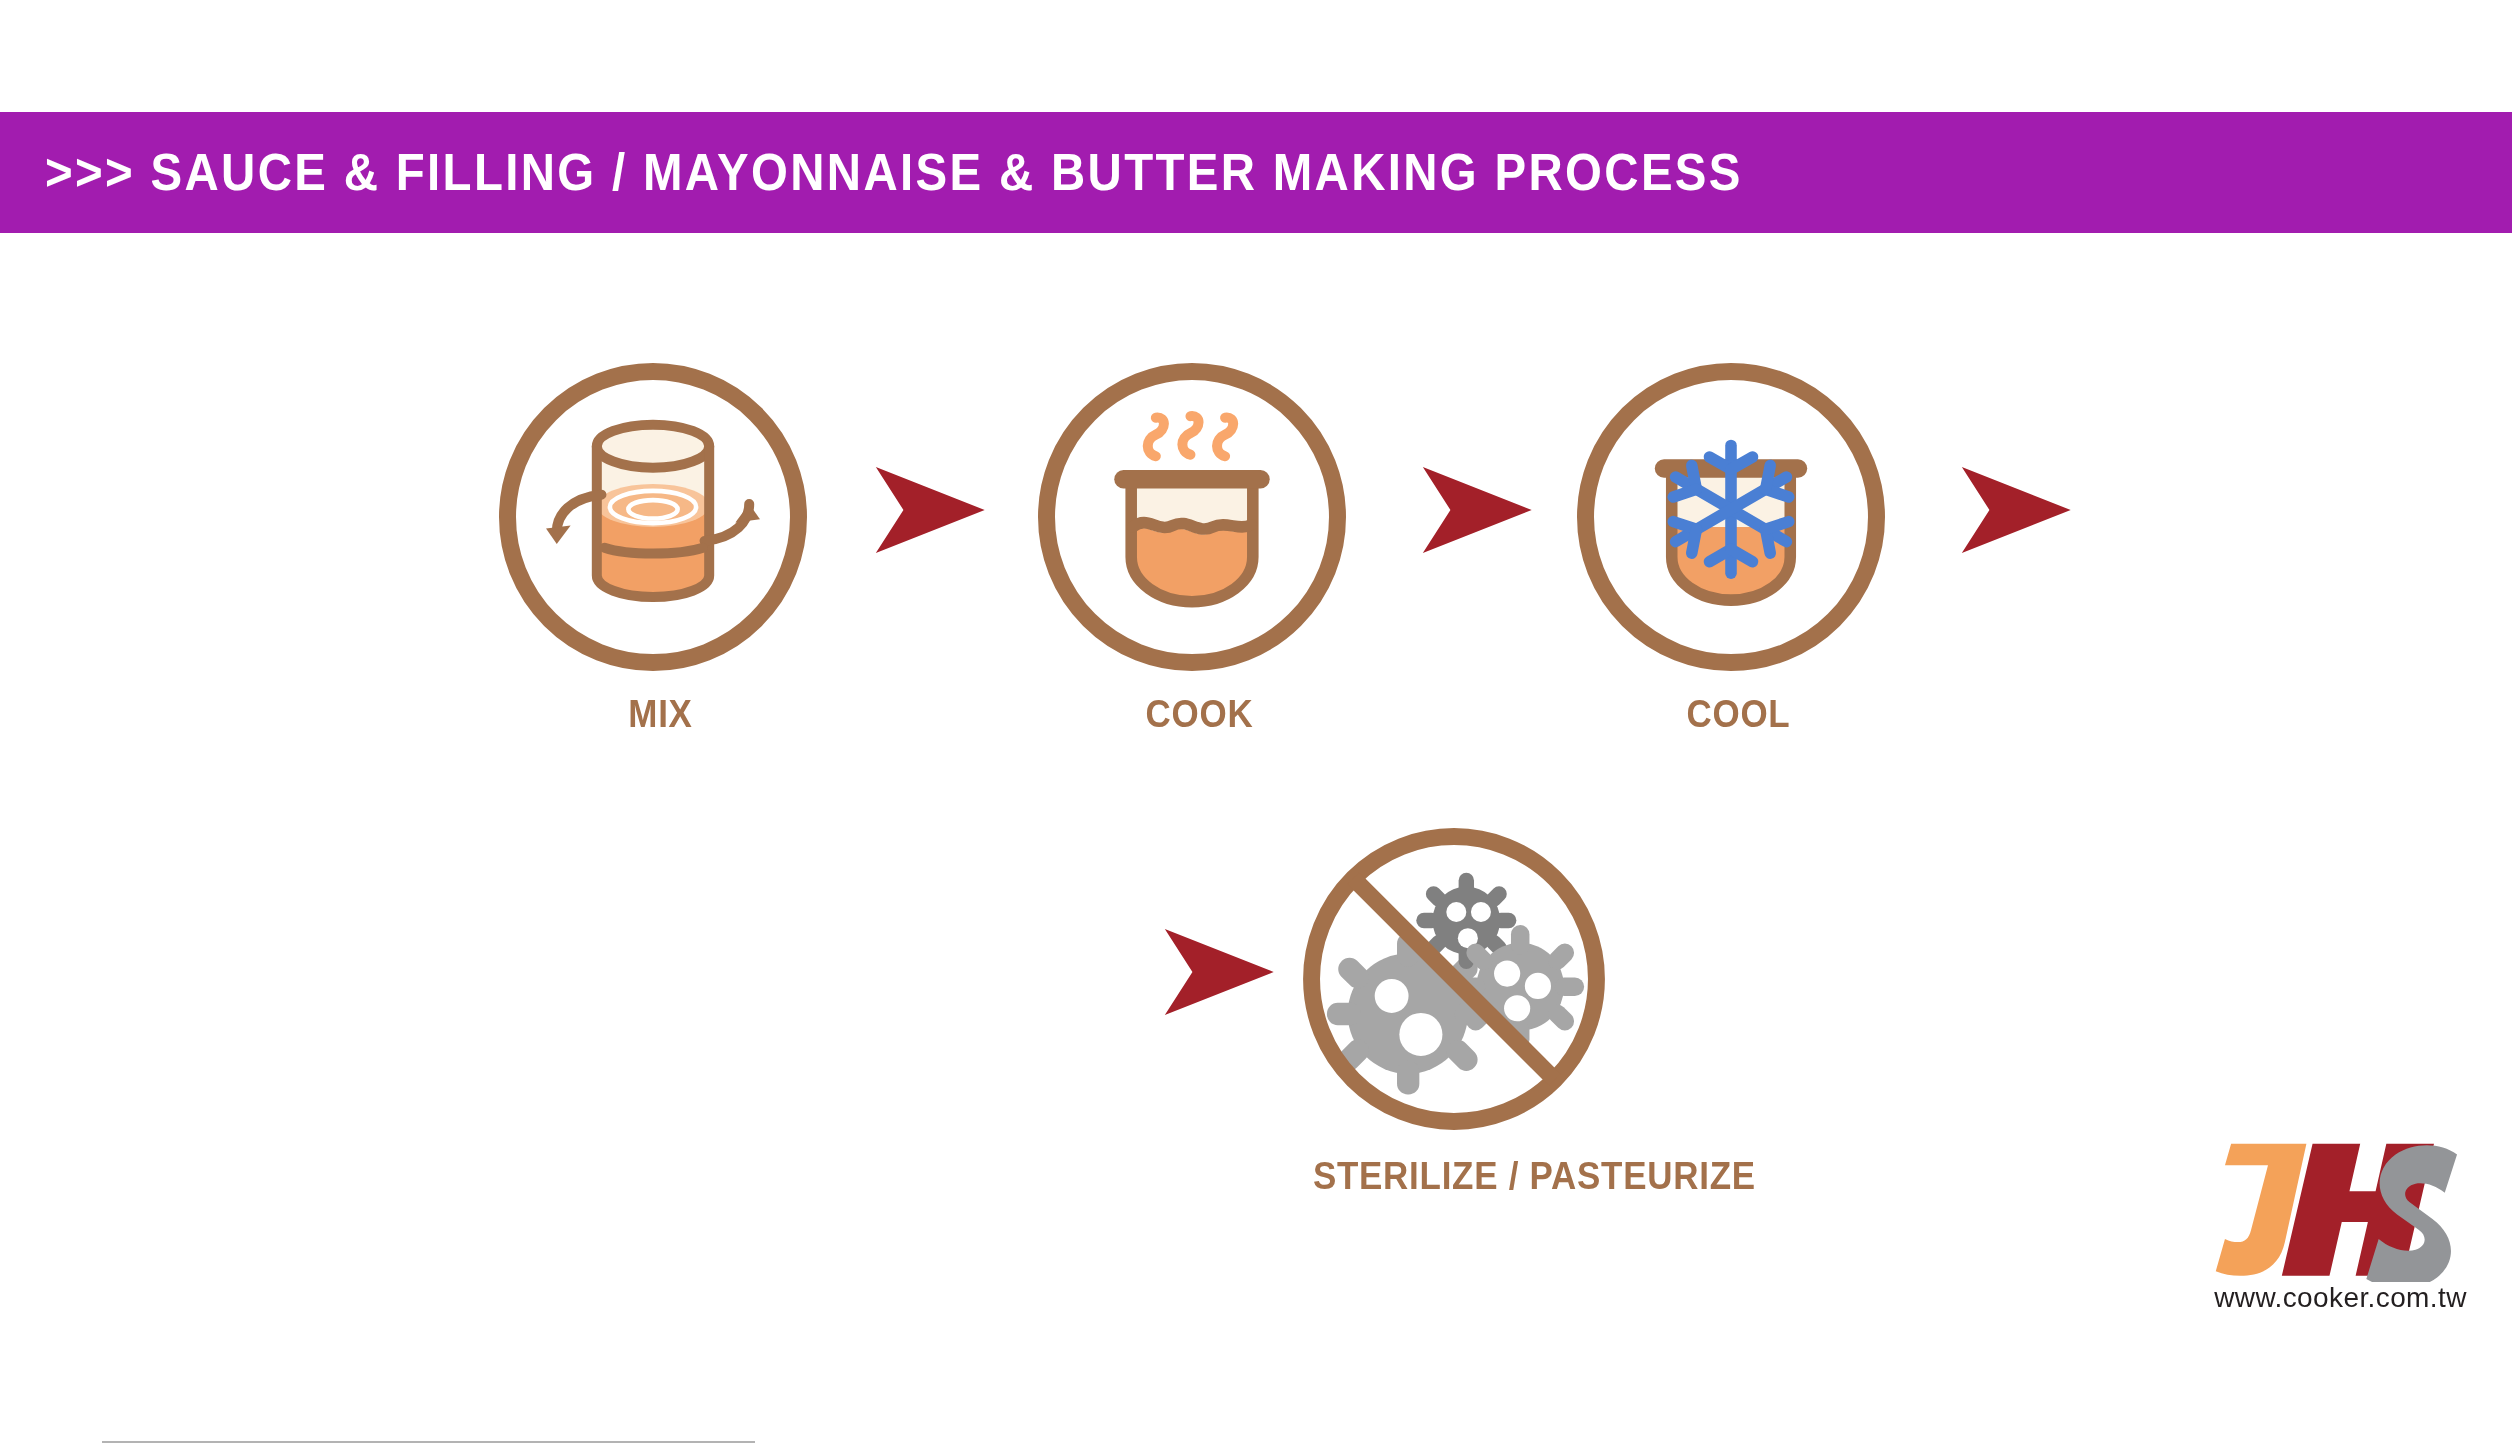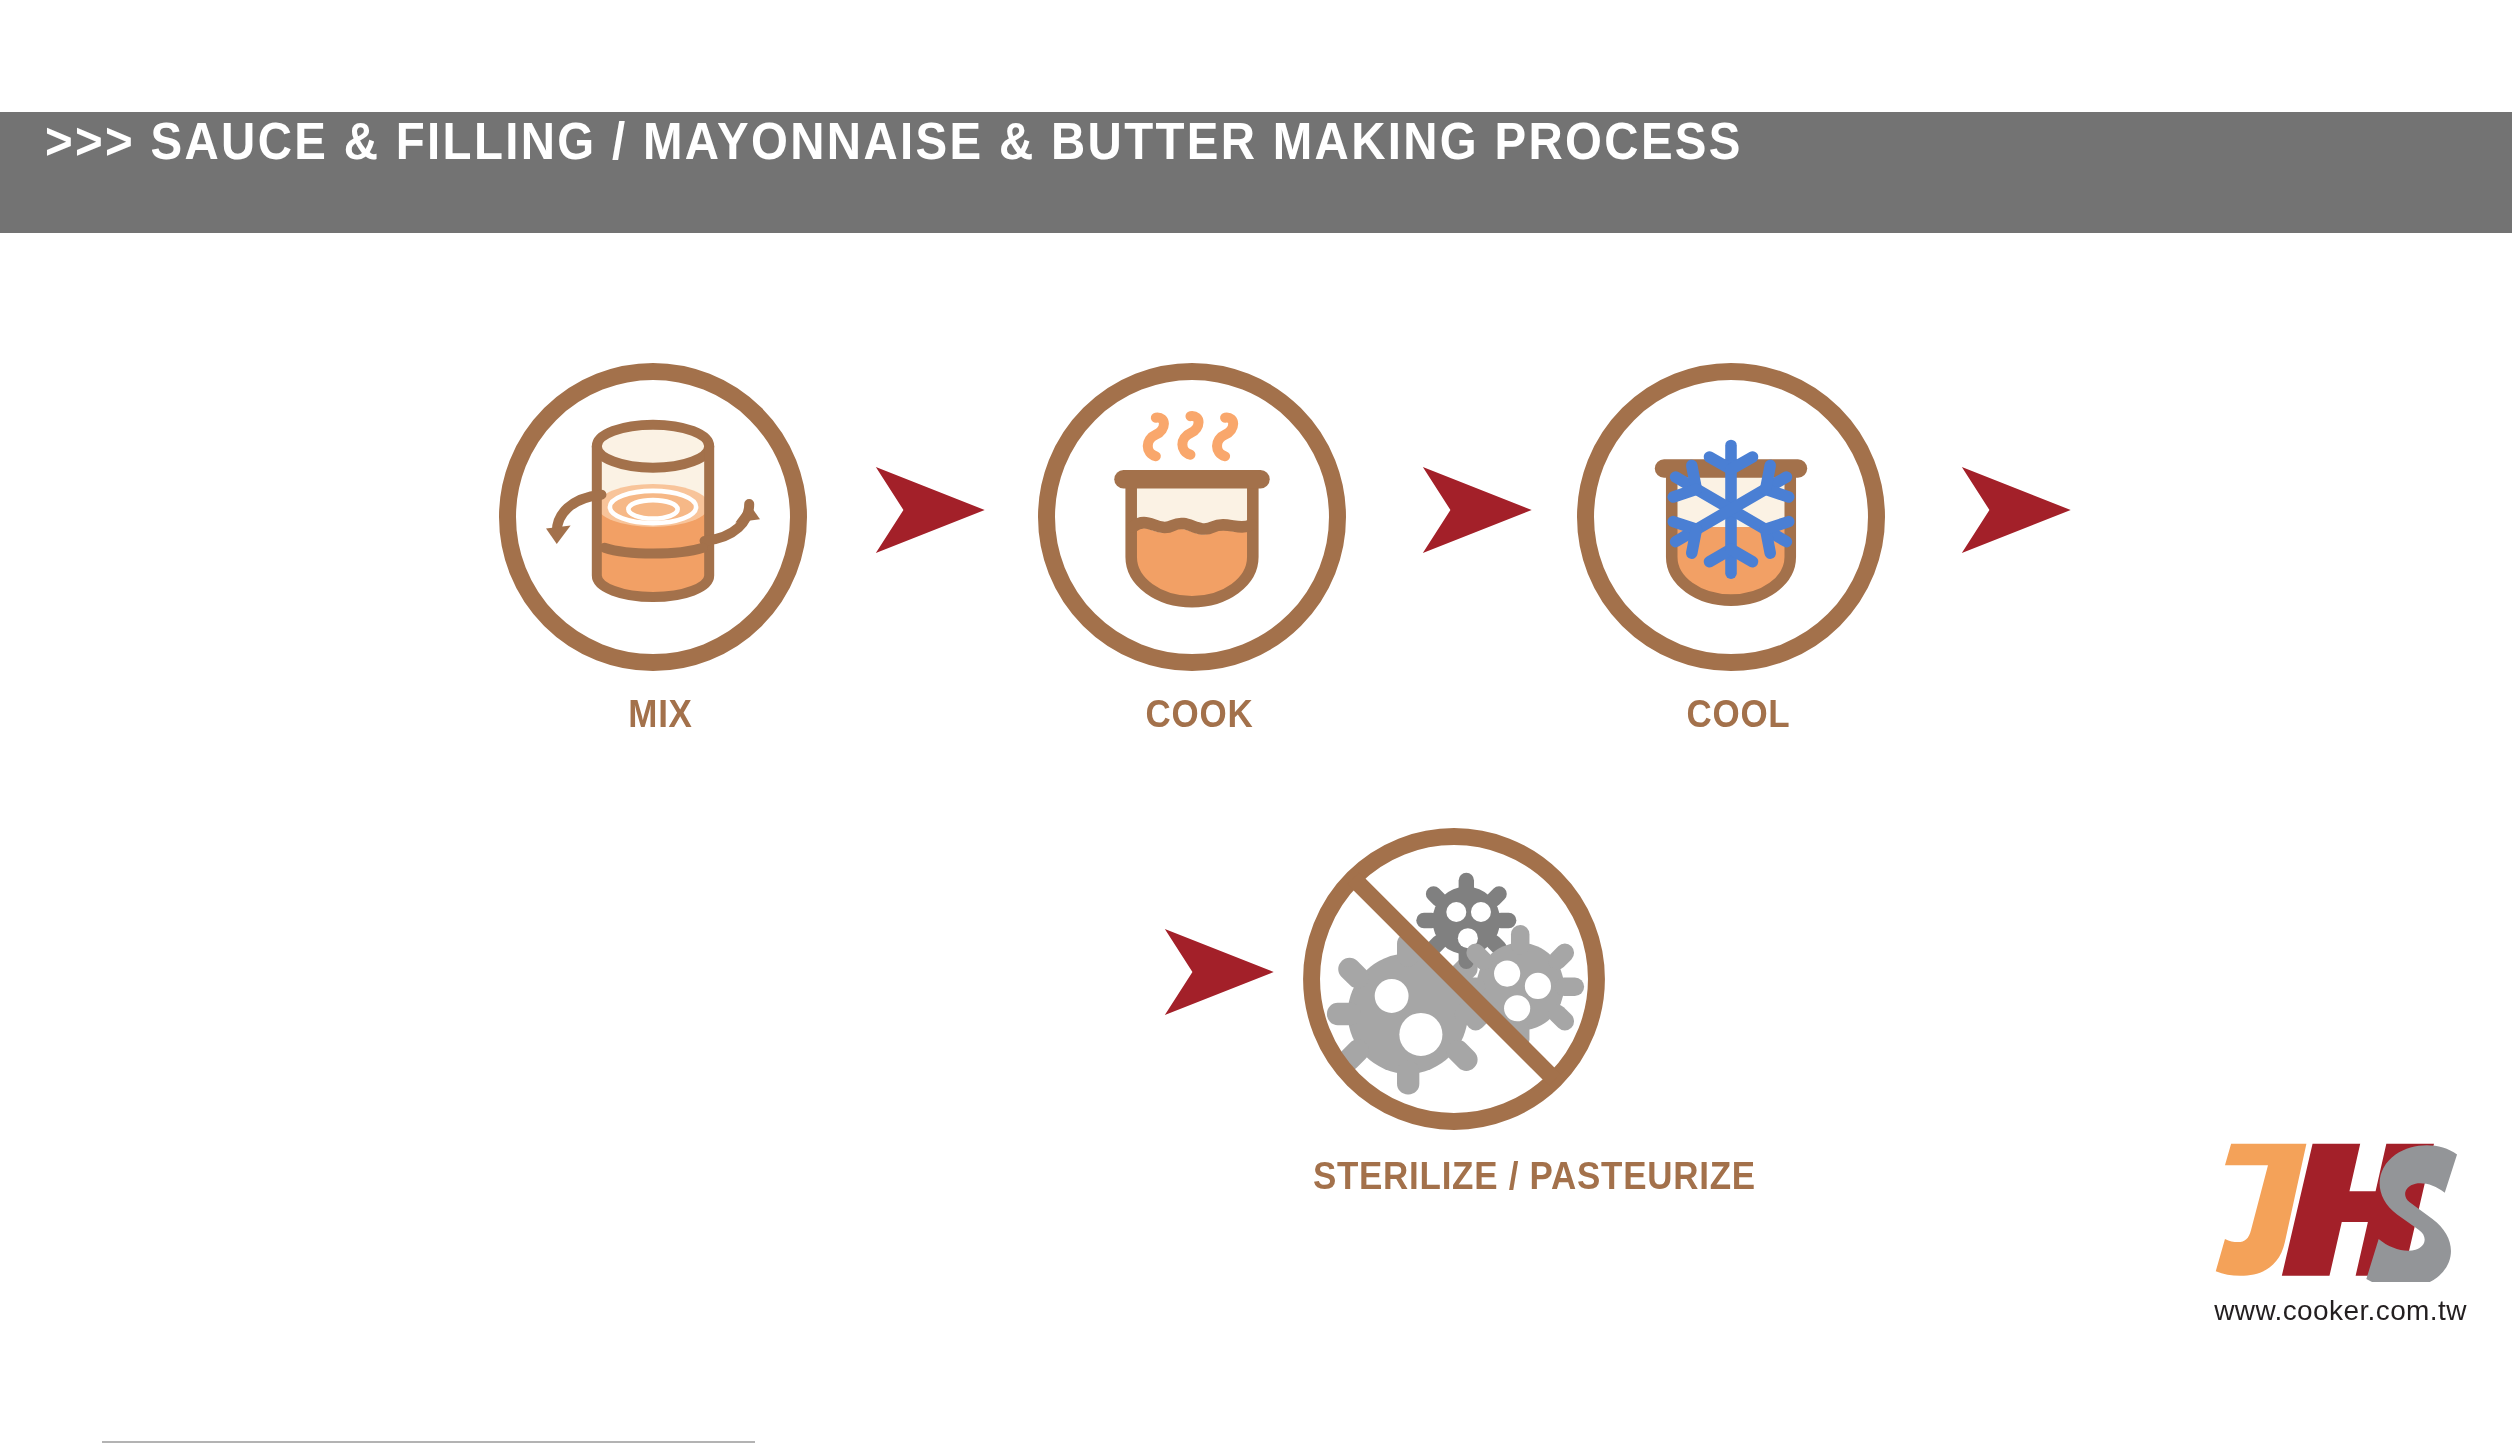--- a/index.html
+++ b/index.html
@@ -15,23 +15,23 @@
     font-family: "Liberation Sans", sans-serif;
   }
 
   
   #header-bar {
     position: absolute;
     left: 0;
     top: 112px;
     width: 2512px;
     height: 121px;
-    background: #737373;
+    background: #a21caf;
     display: flex;
-    align-items: flex-start;
+    align-items: center;
   }
   #header-title {
     margin-left: 45px;
     color: #ffffff;
     font-family: "Liberation Sans Narrow", "Liberation Sans", sans-serif;
     font-size: 51px;
     font-weight: bold;
     letter-spacing: 2.5px;
     white-space: nowrap;
     transform: scaleX(0.93);
@@ -82,21 +82,21 @@
   
   #logo-block {
     position: absolute;
     left: 2194px;
     top: 1136px;
     width: 293px;
     text-align: center;
   }
   #logo-mark { width: 254px; height: 146px; display: block; margin: 0 auto; }
   #logo-url {
-    margin-top: 13px;
+    margin-top: 0;
     font-family: "Liberation Sans", sans-serif;
     font-size: 28px;
     color: #231f20;
     letter-spacing: 0.4px;
     white-space: nowrap;
   }
 
   
   #footer-rule {
     position: absolute;

